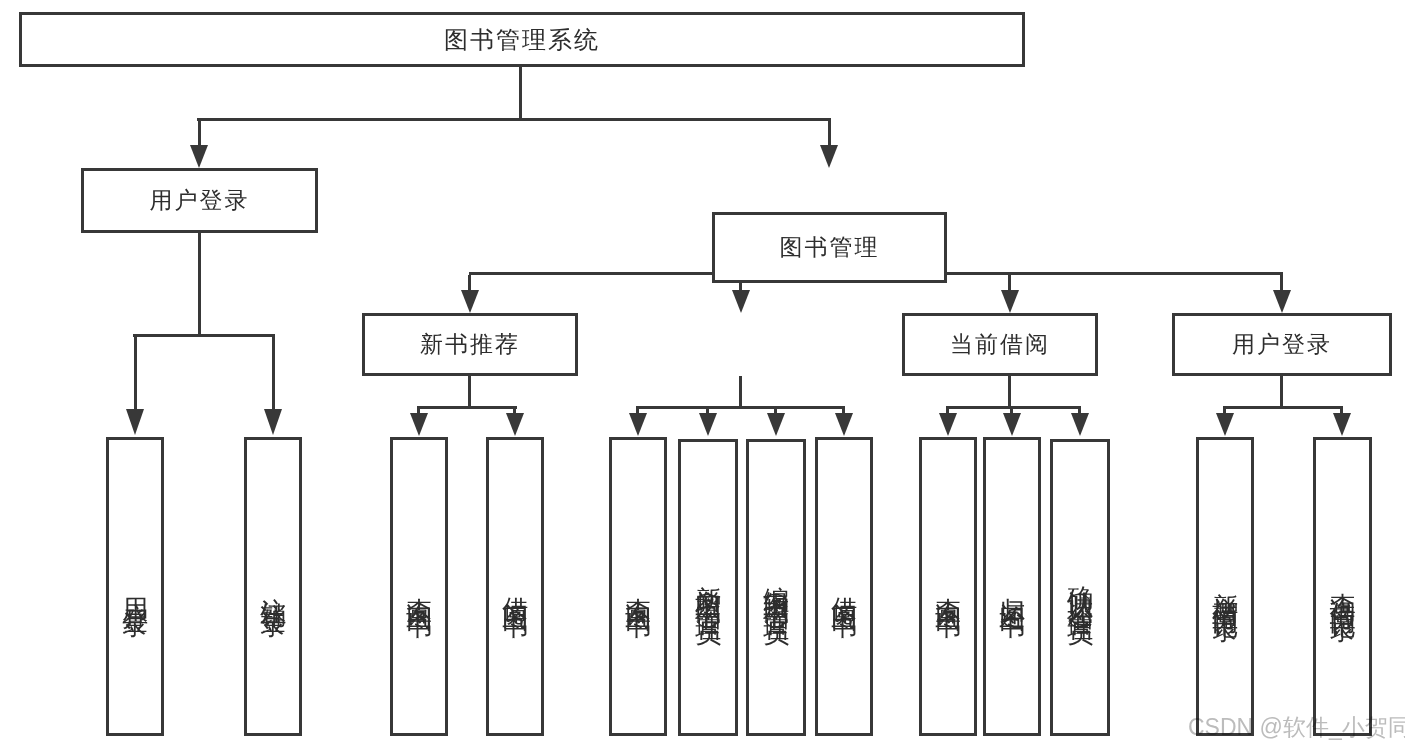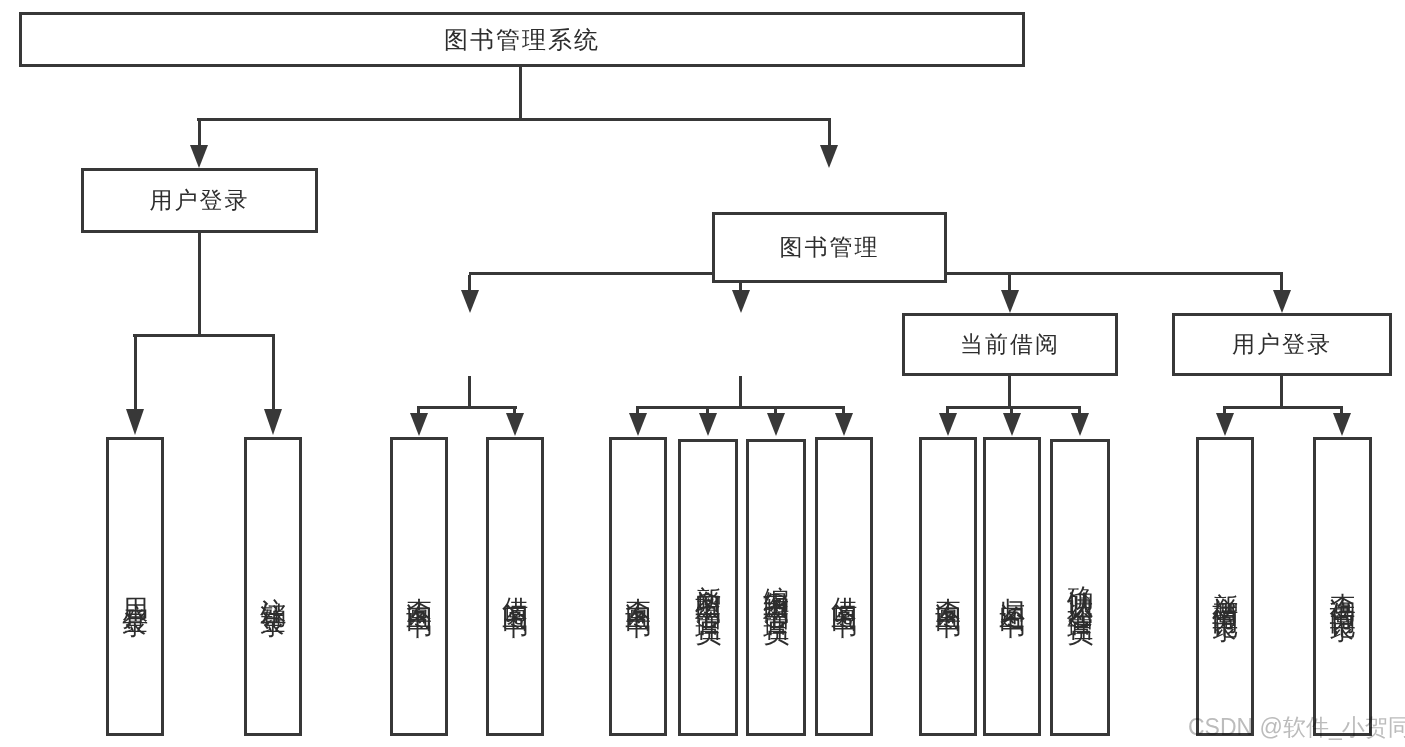--- a/index.html
+++ b/index.html
@@ -81,21 +81,24 @@
 
   <div class="ln" style="left:468px;top:275px;width:3px;height:16px;"></div>
   <div class="arrow" style="left:461px;top:290px;"></div>
   <div class="ln" style="left:739px;top:275px;width:3px;height:16px;"></div>
   <div class="arrow" style="left:732px;top:290px;"></div>
   <div class="ln" style="left:1008px;top:275px;width:3px;height:16px;"></div>
   <div class="arrow" style="left:1001px;top:290px;"></div>
   <div class="ln" style="left:1280px;top:275px;width:3px;height:16px;"></div>
   <div class="arrow" style="left:1273px;top:290px;"></div>
 
-  <div class="node" style="left:902px;top:313px;width:216px;height:63px;">
+  <div class="node" style="left:362px;top:313px;width:216px;height:63px;">
+    <span class="h-label">新书推荐</span>
+  </div>
+  <div class="node" style="left:902px;top:313px;width:196px;height:63px;">
     <span class="h-label">当前借阅</span>
   </div>
   <div class="node" style="left:1172px;top:313px;width:220px;height:63px;">
     <span class="h-label">用户登录</span>
   </div>
 
   <div class="ln" style="left:468px;top:376px;width:3px;height:30px;"></div>
   <div class="ln" style="left:418px;top:406px;width:99px;height:3px;"></div>
   <div class="ln" style="left:417px;top:406px;width:3px;height:8px;"></div>
   <div class="arrow" style="left:410px;top:413px;"></div>

